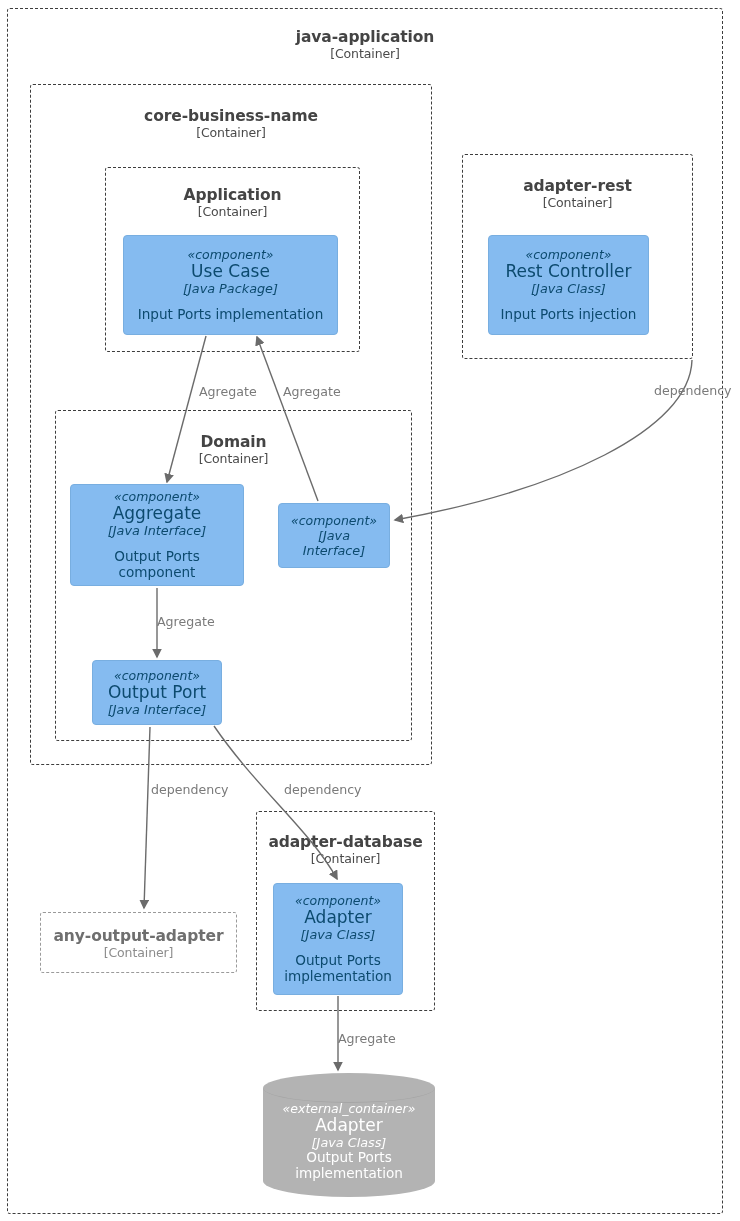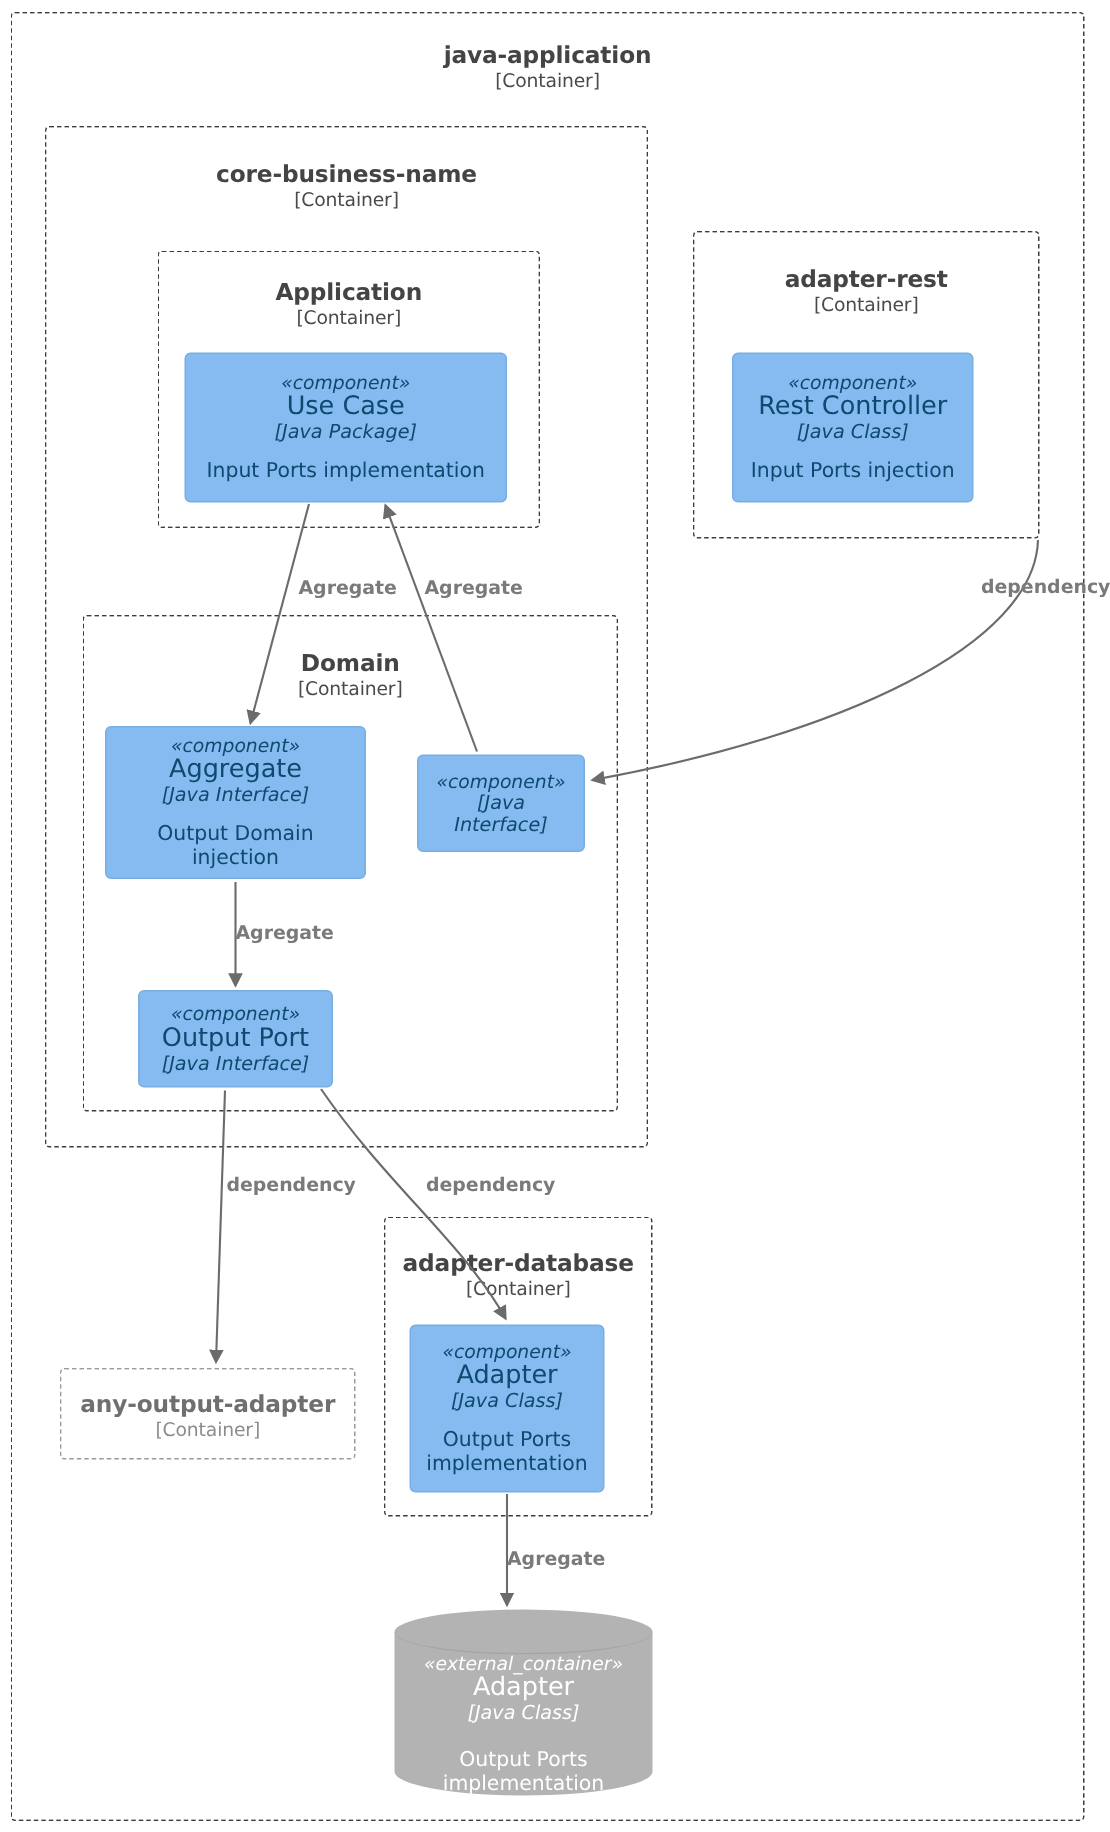--- a/index.html
+++ b/index.html
@@ -109,21 +109,21 @@
     align-items: center;
   }
   .cyl-text .stereotype, .cyl-text .cname,
   .cyl-text .ctype, .cyl-text .cdesc { color: #ffffff; }
 
   
   .edge-label {
     position: absolute;
     color: #7a7a7a;
     font-size: 12.6px;
-    font-weight: bold;
+    font-weight: normal;
     white-space: nowrap;
   }
   svg.edges {
     position: absolute;
     left: 0; top: 0;
     width: 740px; height: 1221px;
     pointer-events: none;
   }
 </style>
 </head>
@@ -172,21 +172,21 @@
   <div class="boundary" style="left:55px; top:410px; width:357px; height:331px;"></div>
   <div class="boundary-title" style="left:55px; top:434px; width:357px;">
     <span>Domain</span>
     <span class="sub">[Container]</span>
   </div>
 
   <div class="component" style="left:70px; top:484px; width:174px; height:102px;">
     <div class="stereotype">«component»</div>
     <div class="cname">Aggregate</div>
     <div class="ctype">[Java Interface]</div>
-    <div class="cdesc">Output Domain injection</div>
+    <div class="cdesc">Output Ports component</div>
   </div>
 
   <div class="component" style="left:278px; top:503px; width:112px; height:65px;">
     <div class="stereotype">«component»</div>
     <div class="ctype">[Java Interface]</div>
   </div>
 
   <div class="component" style="left:92px; top:660px; width:130px; height:65px;">
     <div class="stereotype">«component»</div>
     <div class="cname">Output Port</div>
@@ -212,21 +212,21 @@
     <div class="cdesc" style="max-width:110px;">Output Ports implementation</div>
   </div>
 
   <div class="cylinder" style="left:263px; top:1073px; width:172px; height:124px;">
     <div class="cyl-body" style="top:15px; height:109px;"></div>
     <div class="cyl-top" style="top:0px;"></div>
     <div class="cyl-text" style="top:28px;">
       <div class="stereotype">«external_container»</div>
       <div class="cname">Adapter</div>
       <div class="ctype">[Java Class]</div>
-      <div class="cdesc" style="margin-top:16px;">Output Ports</div>
+      <div class="cdesc" style="margin-top:0;">Output Ports</div>
       <div class="cdesc" style="margin-top:0px;">implementation</div>
     </div>
   </div>
 
   <svg class="edges" viewBox="0 0 740 1221">
     <defs>
       <marker id="arrow" viewBox="0 0 10 10" refX="8.4" refY="5" markerWidth="7" markerHeight="7" orient="auto-start-reverse">
         <path d="M 0 0 L 10 5 L 0 10 z" fill="#6b6b6b"></path>
       </marker>
     </defs>

